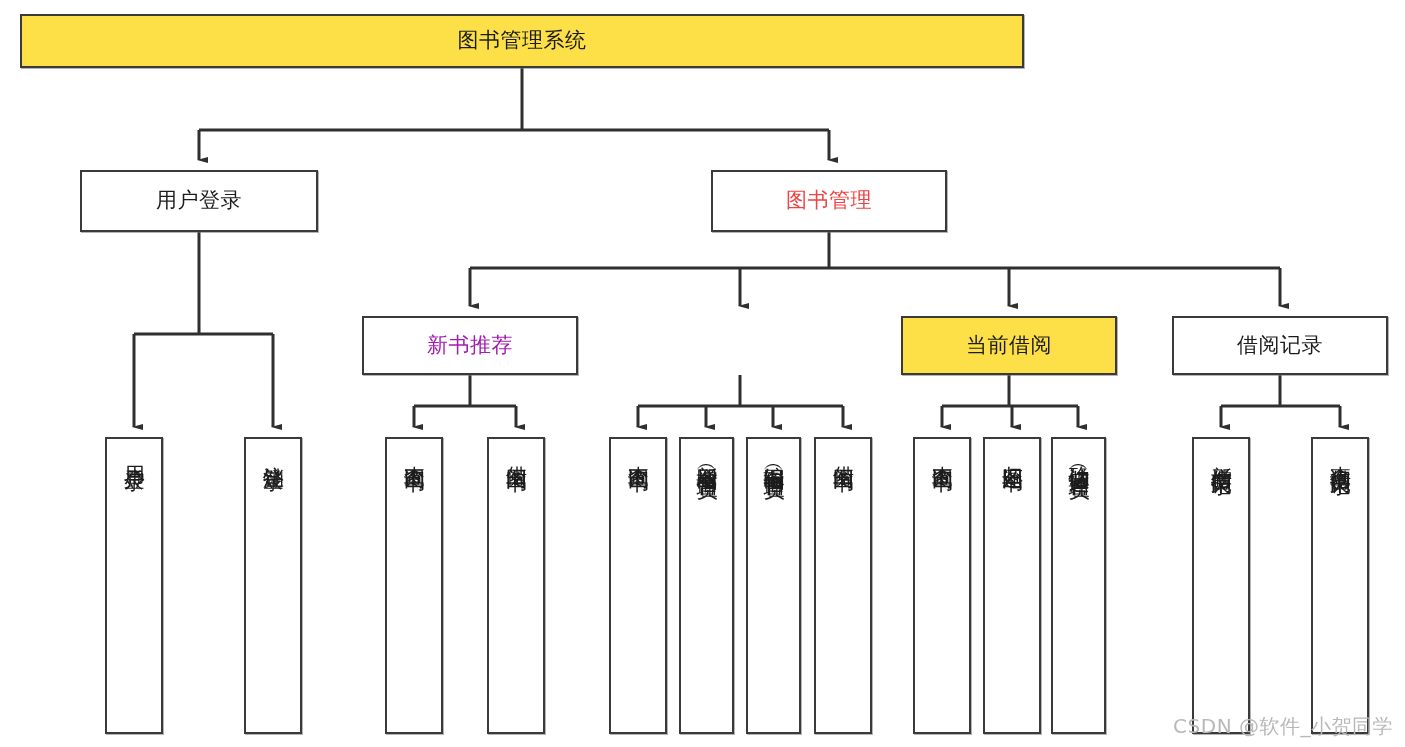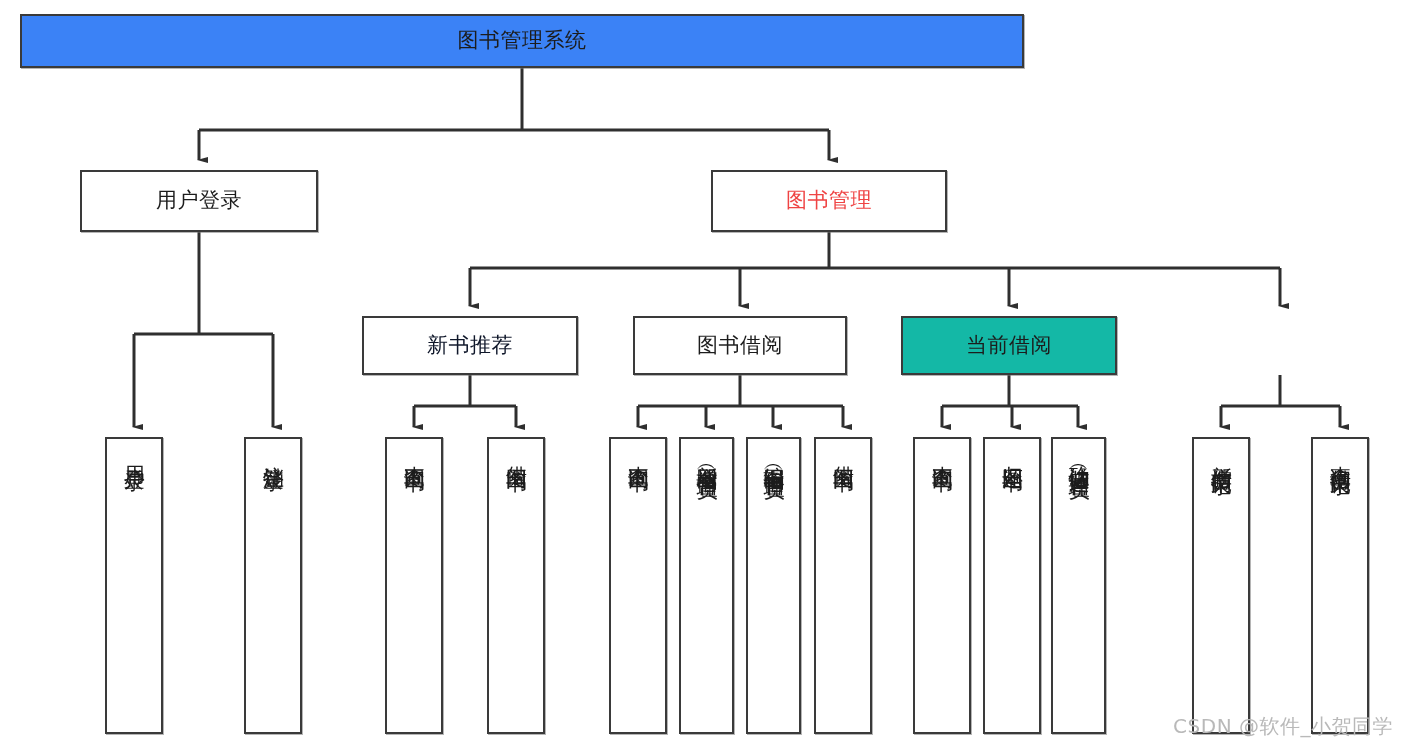--- a/index.html
+++ b/index.html
@@ -135,39 +135,39 @@
     </g>
 
     <g stroke="#2f2f2f" stroke-width="3" fill="none">
       <path d="M 1280 375 L 1280 406"></path>
       <path d="M 1221 406 L 1340 406"></path>
       <path d="M 1221 406 L 1221 427" marker-end="url(#arrowhead)"></path>
       <path d="M 1340 406 L 1340 427" marker-end="url(#arrowhead)"></path>
     </g>
   </svg>
 
-  <div class="node horizontal" style="left: 20px; top: 14px; width: 1004px; height: 54px; border-color: rgb(58, 58, 58); background: #3b82f6;">
+  <div class="node horizontal" style="left: 20px; top: 14px; width: 1004px; height: 54px; border-color: rgb(58, 58, 58); background: #fde047;">
     <span class="node-label" style="color: rgb(28, 28, 28);">图书管理系统</span>
   </div>
 
   <div class="node horizontal" style="left: 80px; top: 170px; width: 238px; height: 62px; border-color: rgb(58, 58, 58); background: rgb(255, 255, 255);">
     <span class="node-label" style="color: rgb(28, 28, 28);">用户登录</span>
   </div>
   <div class="node horizontal" style="left: 711px; top: 170px; width: 236px; height: 62px; border-color: rgb(58, 58, 58); background: rgb(255, 255, 255);">
     <span class="node-label" style="color: #ef4444;">图书管理</span>
   </div>
 
   <div class="node horizontal" style="left: 362px; top: 316px; width: 216px; height: 59px; border-color: rgb(58, 58, 58); background: rgb(255, 255, 255);">
-    <span class="node-label" style="color: #0f172a;">新书推荐</span>
-  </div>
-  <div class="node horizontal" style="left: 633px; top: 316px; width: 214px; height: 59px; border-color: rgb(58, 58, 58); background: rgb(255, 255, 255);">
-    <span class="node-label" style="color: rgb(28, 28, 28);">图书借阅</span>
-  </div>
-  <div class="node horizontal" style="left: 901px; top: 316px; width: 216px; height: 59px; border-color: rgb(58, 58, 58); background: #14b8a6;">
+    <span class="node-label" style="color: #a21caf;">新书推荐</span>
+  </div>
+  <div class="node horizontal" style="left: 901px; top: 316px; width: 216px; height: 59px; border-color: rgb(58, 58, 58); background: #fde047;">
     <span class="node-label" style="color: rgb(28, 28, 28);">当前借阅</span>
+  </div>
+  <div class="node horizontal" style="left: 1172px; top: 316px; width: 216px; height: 59px; border-color: rgb(58, 58, 58); background: rgb(255, 255, 255);">
+    <span class="node-label" style="color: rgb(28, 28, 28);">借阅记录</span>
   </div>
 
   <div class="node vertical" style="left: 105px; top: 437px; width: 58px; height: 297px; border-color: rgb(58, 58, 58); background: rgb(255, 255, 255);">
     <span class="node-label" style="color: rgb(28, 28, 28);">用户登录</span>
   </div>
   <div class="node vertical" style="left: 244px; top: 437px; width: 58px; height: 297px; border-color: rgb(58, 58, 58); background: rgb(255, 255, 255);">
     <span class="node-label" style="color: rgb(28, 28, 28);">注销登录</span>
   </div>
   <div class="node vertical" style="left: 385px; top: 437px; width: 58px; height: 297px; border-color: rgb(58, 58, 58); background: rgb(255, 255, 255);">
     <span class="node-label" style="color: rgb(28, 28, 28);">查询图书</span>

